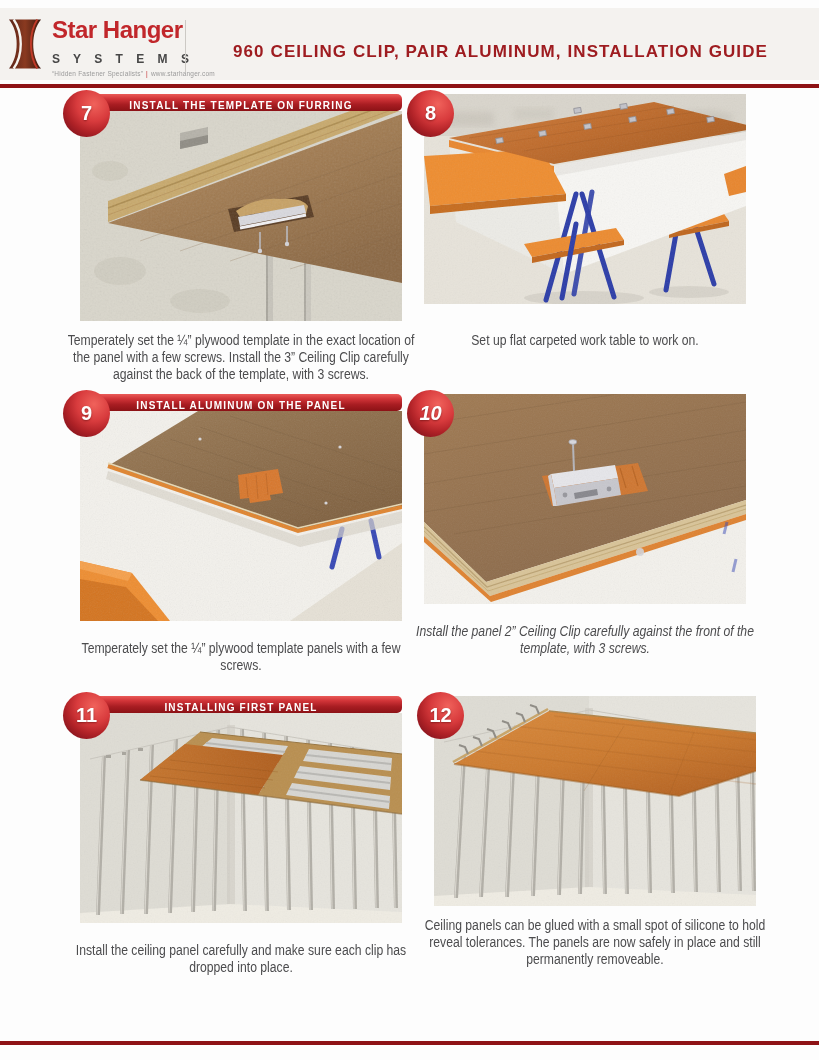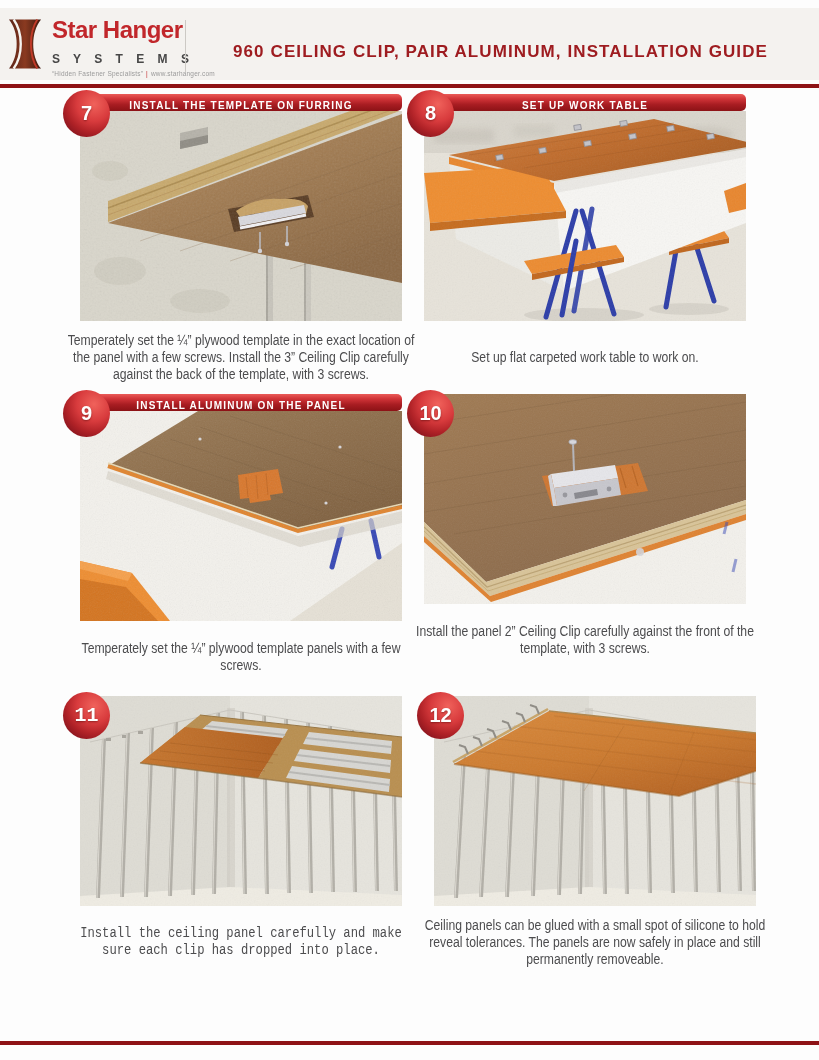--- a/index.html
+++ b/index.html
@@ -18,22 +18,22 @@
   .hdr-divider{position:absolute;left:185px;top:12px;width:1px;height:52px;background:#ccc9c4;}
   .doc-title{position:absolute;left:200px;right:18px;top:8px;height:72px;margin:0;
              display:flex;align-items:center;justify-content:center;
              font-size:17px;font-weight:bold;color:#9e1c20;letter-spacing:1.1px;}
   .rule{position:absolute;left:0;width:819px;height:4px;background:#8e1216;}
   .rule-top{top:84px;} .rule-bottom{top:1041px;}
 
   
   .step{position:absolute;width:322px;}
   .s7{left:80px;top:94px;}  .s8{left:424px;top:94px;}
-  .s9{left:80px;top:394px;} .s10{left:424px;top:394px;}
-  .s11{left:80px;top:696px;font-family:Liberation Mono, monospace;} .s12{left:434px;top:696px;}
+  .s9{left:80px;top:394px;} .s10{left:424px;top:394px;font-style:italic;}
+  .s11{left:80px;top:696px;} .s12{left:434px;top:696px;}
 
   .step-bar{position:relative;height:17px;border-radius:5px;
             background:linear-gradient(180deg,#ea5b58 0%,#d13438 28%,#a81d22 62%,#8c1216 100%);
             display:flex;align-items:flex-end;justify-content:center;
             color:#fff;font-size:10px;font-weight:bold;letter-spacing:1.2px;z-index:1;}
   .step-badge{position:absolute;left:-17px;top:-4px;width:47px;height:47px;border-radius:50%;
             background:radial-gradient(circle at 66% 30%,#f0625b 0%,#d83b3d 38%,#b02227 62%,#79101b 90%,#6d0c11 100%);
             display:flex;align-items:center;justify-content:center;
             color:#fff;font-weight:bold;font-size:20px;z-index:2;text-shadow:0 1px 2px rgba(60,0,0,.45);}
   .step-illus{width:322px;height:210px;overflow:hidden;background:#e8e5dd;}
@@ -134,23 +134,20 @@
         <rect width="322" height="210" filter="url(#n7)" opacity="0.14"></rect>
       </svg>
     </div>
     <p class="step-caption">Temperately set the ¼” plywood template in the exact location of the panel with a few screws. Install the 3” Ceiling Clip carefully against the back of the template, with 3 screws.</p>
   </section>
 
   <section class="step s8">
     <div class="step-badge">
         <span>8</span>
       </div>
-    <div class="step-bar">
-        <span>SET UP WORK TABLE</span>
-      </div>
     <div class="step-illus">
       <svg viewBox="0 0 322 210">
         <defs>
           <linearGradient id="g8w" x1="0" y1="0" x2="1" y2="0.6">
             <stop offset="0" stop-color="#d08040"></stop>
               <stop offset="0.5" stop-color="#c06c2c"></stop>
               <stop offset="1" stop-color="#a85c22"></stop>
           </linearGradient>
           <filter id="n8" x="0" y="0" width="100%" height="100%">
             <feTurbulence type="fractalNoise" baseFrequency="0.7" numOctaves="2" seed="7"></feTurbulence>
@@ -321,20 +318,23 @@
         </g>
         <rect width="322" height="210" filter="url(#n10)" opacity="0.10"></rect>
       </svg>
     </div>
     <p class="step-caption">Install the panel 2” Ceiling Clip carefully against the front of the template, with 3 screws.</p>
   </section>
 
   <section class="step s11">
     <div class="step-badge">
         <span>11</span>
+      </div>
+    <div class="step-bar">
+        <span>INSTALLING FIRST PANEL</span>
       </div>
     <div class="step-illus">
       <svg viewBox="0 0 322 210">
         <defs>
           <linearGradient id="g11c" x1="0" y1="0" x2="1" y2="0">
             <stop offset="0" stop-color="#c6762e"></stop>
               <stop offset="1" stop-color="#b05f1f"></stop>
           </linearGradient>
           <filter id="n11" x="0" y="0" width="100%" height="100%">
             <feTurbulence type="fractalNoise" baseFrequency="0.7" numOctaves="2" seed="9"></feTurbulence>

